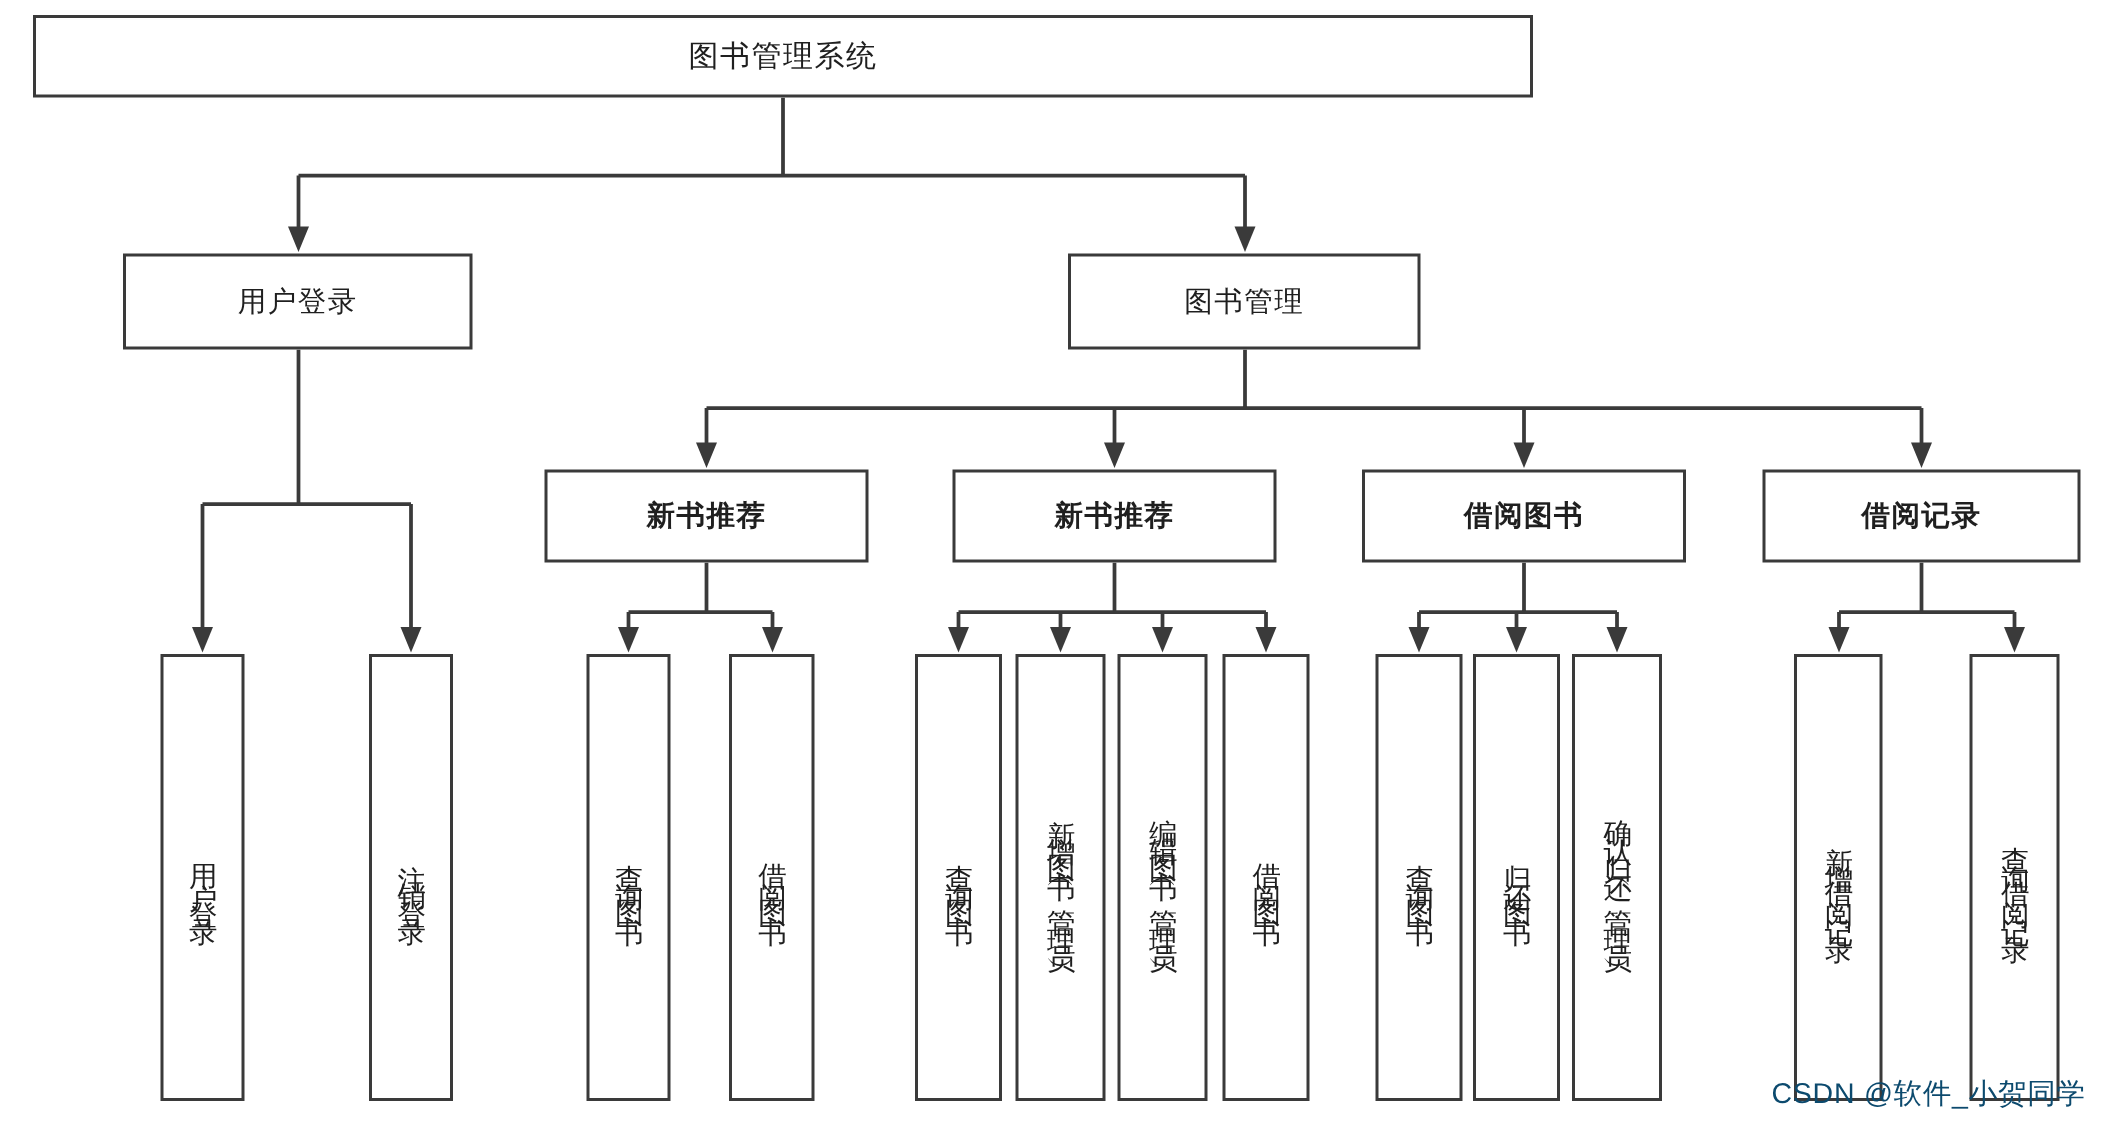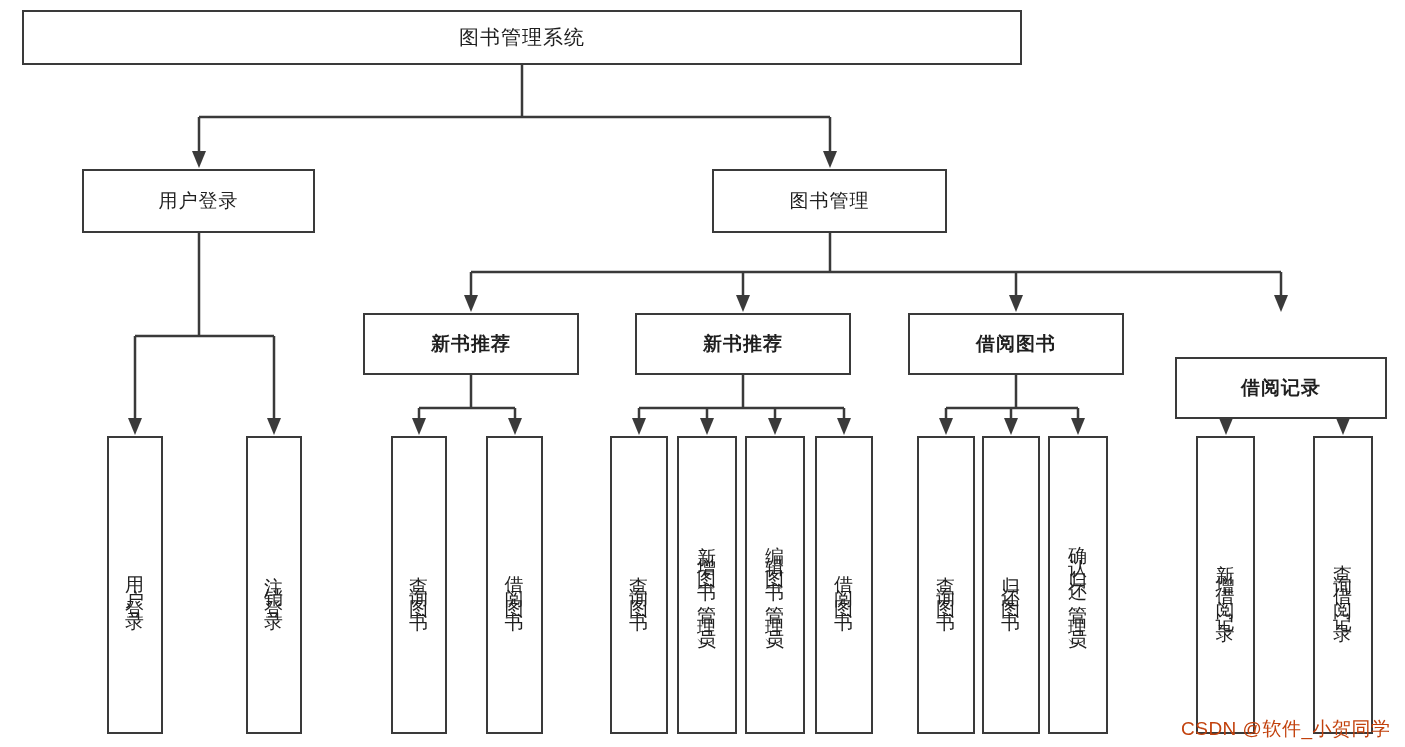--- a/index.html
+++ b/index.html
@@ -53,40 +53,40 @@
   
   .root-box  { left: 22px;  top: 10px;  width: 1000px; height: 55px; }
   .lvl2      { top: 169px; height: 64px; }
   .lvl3      { top: 313px; height: 62px; font-weight: bold; }
   .leaf      { top: 436px; height: 298px; }
   #n-user-login   { left: 82px;   width: 233px; }
   #n-book-mgmt    { left: 712px;  width: 235px; }
   #n-new-book     { left: 363px;  width: 216px; }
   #n-book-borrow  { left: 635px;  width: 216px; }
   #n-cur-borrow   { left: 908px;  width: 216px; }
-  #n-records      { left: 1175px; width: 212px; margin-top: 44px; }
+  #n-records      { left: 1175px; width: 212px; }
   #lf-a1 { left: 107px;  width: 56px; }
   #lf-a2 { left: 246px;  width: 56px; }
   #lf-b1 { left: 391px;  width: 56px; }
   #lf-b2 { left: 486px;  width: 57px; }
   #lf-c1 { left: 610px;  width: 58px; }
   #lf-c2 { left: 677px;  width: 60px; }
   #lf-c3 { left: 745px;  width: 60px; }
   #lf-c4 { left: 815px;  width: 58px; }
   #lf-d1 { left: 917px;  width: 58px; }
   #lf-d2 { left: 982px;  width: 58px; }
   #lf-d3 { left: 1048px; width: 60px; }
   #lf-e1 { left: 1196px; width: 59px; }
   #lf-e2 { left: 1313px; width: 60px; }
   #watermark {
     position: absolute;
     left: 1181px;
     top: 716px;
     font-size: 19px;
-    color: #c2410c;
+    color: #0c4a6e;
     white-space: nowrap;
     z-index: 5;
     letter-spacing: 0.5px;
   }
 </style>
 </head>
 <body>
 
 <div id="stage">
 

